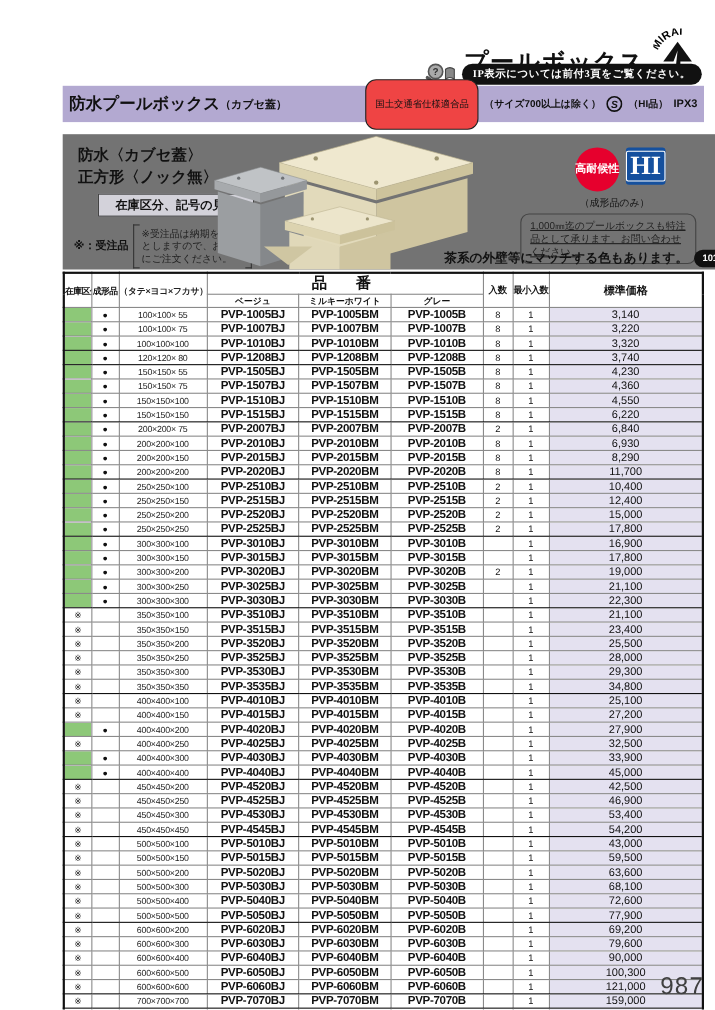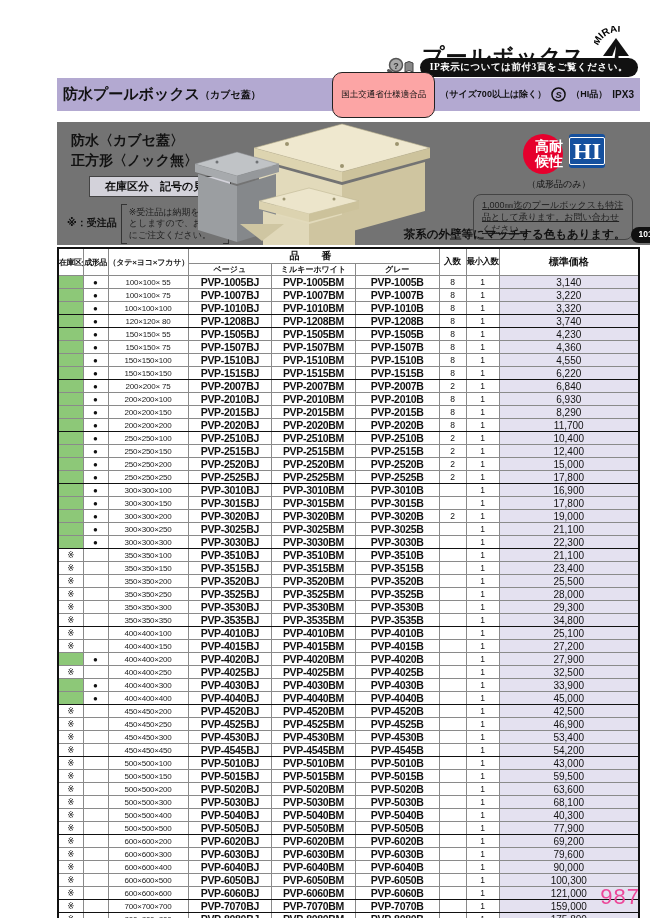--- a/index.html
+++ b/index.html
@@ -14,72 +14,72 @@
   .ip-row { position:absolute; top:57px; right:12px; display:flex; align-items:center; gap:4px; }
   .ip-pill { background:#111; color:#fff; border-radius:10px; font-size:9.5px; font-weight:bold; padding:3px 10px; letter-spacing:0.5px;font-family:Liberation Serif, serif; }
   
   .section-bar {
     position:absolute; top:78px; left:57px; width:583px; height:33px;
     background:#b3a9d1; display:flex; align-items:center; padding:0 6px 0 6px;
   }
   .section-title { font-size:15px; font-weight:bold; }
   .section-title-suffix { font-size:10px; font-weight:bold; }
   .section-bar-right { margin-left:auto; display:flex; align-items:center; gap:5px; }
-  .approval-oval { background:#fca5a5; border:1px solid #222; border-radius:10px; font-size:8.5px; padding:16px 8px; white-space:nowrap; }
+  .approval-oval { background:#ef4444; border:1px solid #222; border-radius:10px; font-size:8.5px; padding:16px 8px; white-space:nowrap; }
   .bar-note { font-size:9px; font-weight:bold; white-space:nowrap; }
   .s-logo { width:15px; height:15px; }
   .bar-ip { font-size:10px; font-weight:bold; }
   
   .info-panel { position:absolute; top:112px; left:57px; width:640px; height:123px; background:#737373;margin-top:10px; }
   .type-lines { position:absolute; left:14px; top:8px; font-size:14px; font-weight:bold; line-height:1.45; white-space:pre-line; }
   .legend-box { position:absolute; left:32px; top:54px; background:#d3d2da; border:1px solid #444; font-size:11px; font-weight:bold; padding:2px 15px; white-space:nowrap; }
   .order-row { position:absolute; left:10px; top:82px; display:flex; align-items:flex-start; gap:4px; }
   .order-symbol { font-size:10px; font-weight:bold; padding-top:12px; white-space:nowrap; }
   .order-note { position:relative; width:108px; font-size:9px; line-height:1.25; padding:3px 8px; color:#222; }
   .order-note::before, .order-note::after { content:""; position:absolute; top:0; bottom:0; width:5px; border:1px solid #333; }
   .order-note::before { left:0; border-right:none; }
   .order-note::after { right:0; border-left:none; }
   .boxes-svg { position:absolute; left:130px; top:0; pointer-events:none; }
   .badge-weather { position:absolute; left:466px; top:12px; width:40px; height:40px; background:#e6002d; border-radius:50%;
-    color:#fff; font-size:14px; font-weight:bold; line-height:1.05; display:flex; align-items:center; justify-content:center; text-align:right; }
+    color:#fff; font-size:10px; font-weight:bold; line-height:1.05; display:flex; align-items:center; justify-content:center; text-align:right; }
   .badge-hi { position:absolute; left:512px; top:12px; width:36px; height:34px; background:#15509e; border:2px solid #15509e; border-radius:3px;
     color:#fff; display:flex; align-items:center; justify-content:center; font-family:"Liberation Serif","DejaVu Serif",serif; font-size:24px; font-weight:bold; }
   .badge-hi-inner { background:#15509e; border:1px solid #fff; padding:0 3px; line-height:1.1; border-radius:2px; }
   .molded-only { position:absolute; left:470px; top:56px; font-size:9px; }
   .custom-box { position:absolute; left:416px; top:72px; width:160px; border:1px solid #444; border-radius:8px; font-size:9px; line-height:1.35; padding:4px 8px; color:#222;text-decoration:underline; }
   .color-note-row { position:absolute; right:6px; bottom:2px; display:flex; align-items:flex-start; gap:5px; }
   .color-note { font-size:11.5px; font-weight:bold; }
   .ref-pill { background:#111; color:#fff; border-radius:9px; font-size:8.5px; font-weight:bold; padding:2px 8px; white-space:nowrap; }
   .down-arrow { position:absolute; top:224px; left:240px; width:0; height:0;
     border-left:22px solid transparent; border-right:22px solid transparent; border-top:17px solid #cfc6a2; }
   
   .product-table { position:absolute; top:247px; left:57px; border-collapse:collapse; table-layout:fixed; width:583px; border:2px solid #111; }
   .product-table th, .product-table td { border:1px solid #8a8a8a; padding:0; text-align:center; vertical-align:middle; overflow:hidden; white-space:nowrap; }
   .product-table th { background:#fff; font-weight:bold; height:11px; }
   .th-sm { font-size:7px; letter-spacing:-0.5px; }
-  .th-part { font-size:10px; letter-spacing:6px; }
+  .th-part { font-size:14px; letter-spacing:6px; }
   .th-color { font-size:8px; }
   .th-qty { font-size:8px; }
   .th-price { font-size:9px; }
   .product-table td { height:12.3px; }
   .col-stock { width:25px; font-size:8px; }
   .col-mold { width:25px; font-size:8px; }
   .col-size { width:80px; font-size:8px; color:#222; letter-spacing:-0.2px; }
   .col-bj { width:87px; } .col-bm { width:83px; } .col-b { width:83px; }
   .code-cell { font-size:10.5px; font-weight:bold; letter-spacing:-0.3px; }
   .col-qty { width:27px; font-size:8.5px;margin-left:30px; }
   .col-min { width:33px; font-size:8.5px; }
   .col-price { width:140px; font-size:10px; background:#e4e1f0; }
   .stock-green { background:#8dc878; }
   .group-end td { border-bottom:1.5px solid #111; }
   
   .footer-note { position:absolute; top:888px; left:60px; display:flex; align-items:center; gap:5px; font-size:9.5px; }
   .elbow { width:7px; height:9px; border-left:1.5px solid #333; border-bottom:1.5px solid #333; margin-top:-5px; }
   .green-chip { display:inline-block; width:9px; height:9px; background:#8dc878; border:1px solid #777; vertical-align:-1px; }
-  .page-number { position:absolute; top:884px; right:10px; font-size:22px; letter-spacing:1px; color:#ec4899; }
+  .page-number { position:absolute; top:884px; right:10px; font-size:22px; letter-spacing:1px; color:#404040; }
   svg text { font-family:"Liberation Sans","DejaVu Sans",sans-serif; }
 </style>
 </head>
 <body>
 
 <div class="page">
 
   <div class="brand-area">
     <div class="brand-title">プールボックス</div>
     <svg width="44" height="52" viewBox="0 0 44 52">
@@ -639,21 +639,21 @@
         </tr>
         <tr>
           <td class="col-stock">※</td>
           <td class="col-mold"></td>
           <td class="col-size">500×500×400</td>
           <td class="col-bj code-cell">PVP-5040BJ</td>
           <td class="col-bm code-cell">PVP-5040BM</td>
           <td class="col-b code-cell">PVP-5040B</td>
           <td class="col-qty"></td>
           <td class="col-min">1</td>
-          <td class="col-price">40,300</td>
+          <td class="col-price">72,600</td>
         </tr>
         <tr class="group-end">
           <td class="col-stock">※</td>
           <td class="col-mold"></td>
           <td class="col-size">500×500×500</td>
           <td class="col-bj code-cell">PVP-5050BJ</td>
           <td class="col-bm code-cell">PVP-5050BM</td>
           <td class="col-b code-cell">PVP-5050B</td>
           <td class="col-qty"></td>
           <td class="col-min">1</td>

